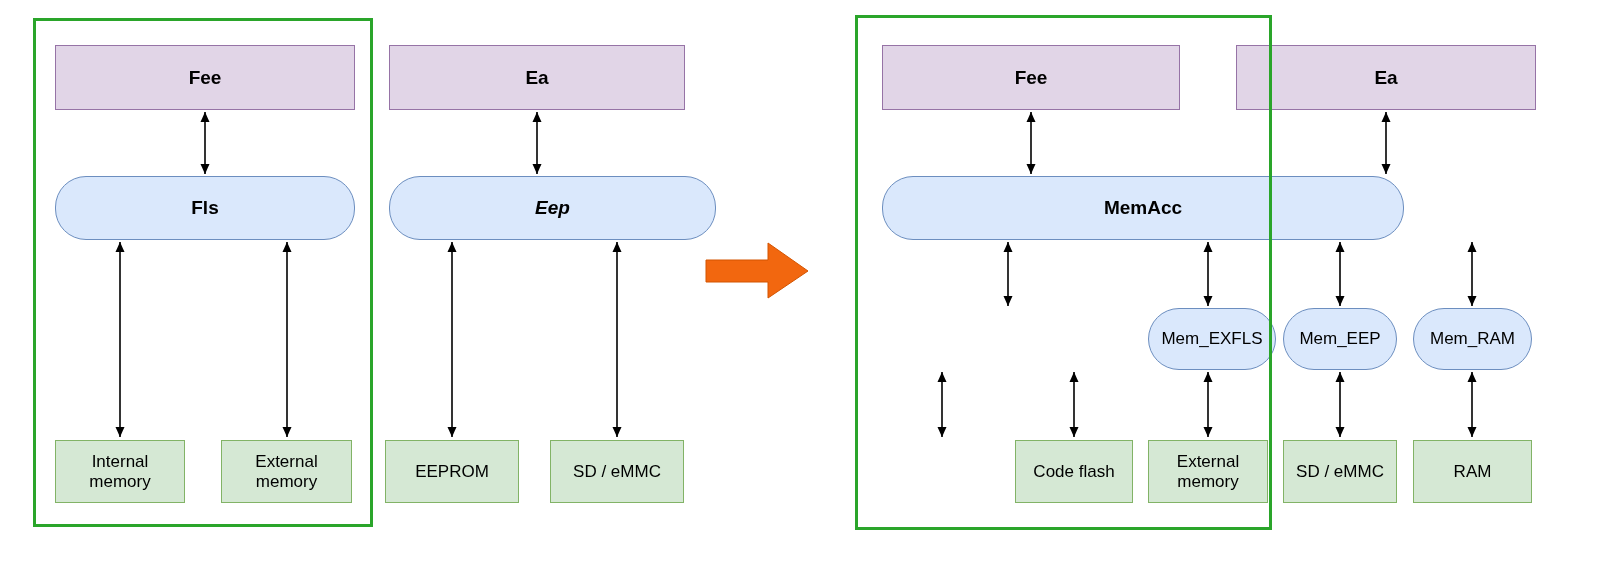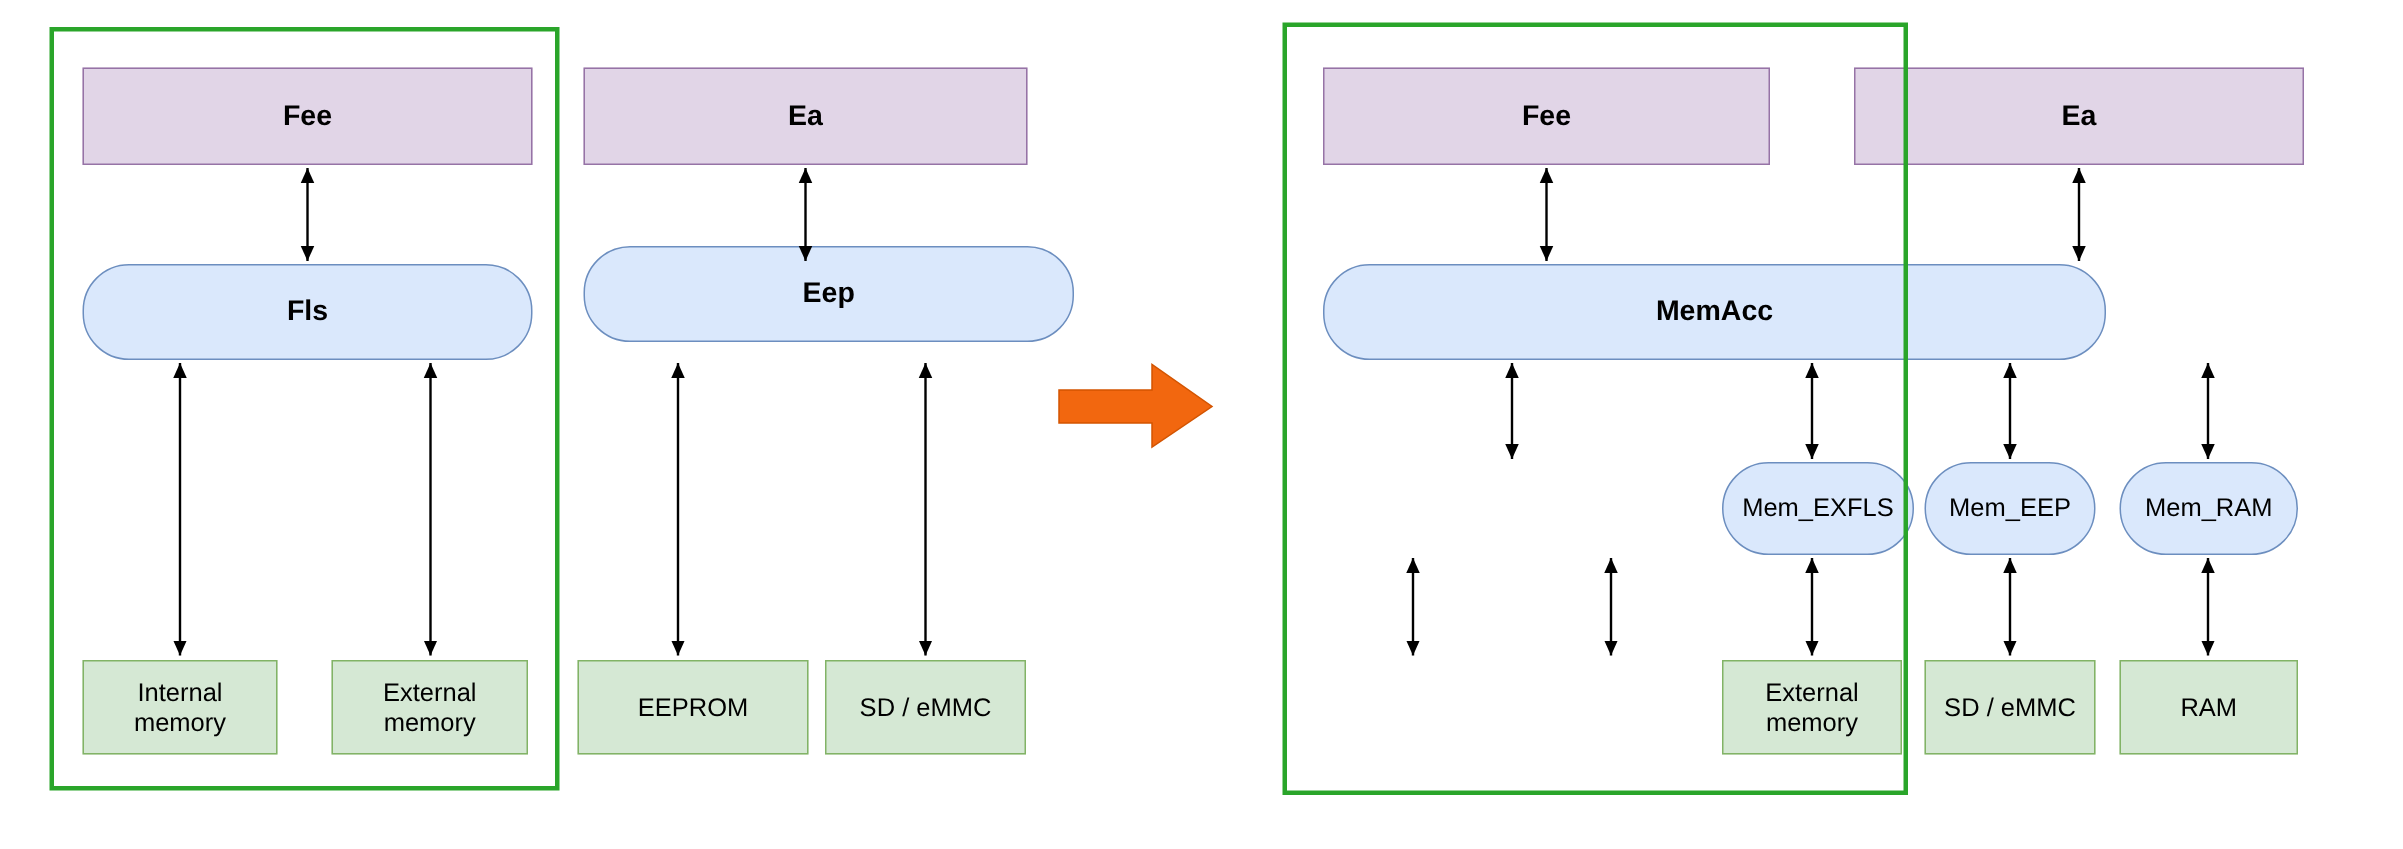--- a/index.html
+++ b/index.html
@@ -113,29 +113,30 @@
 
   <div class="outline" style="left:33px;top:18px;width:340px;height:509px;"></div>
   <div class="outline" style="left:855px;top:15px;width:417px;height:515px;"></div>
 
   <div class="box service lvl1" style="left:55px;top:45px;width:300px;height:65px;">Fee</div>
   <div class="box driver lvl1" style="left:55px;top:176px;width:300px;height:64px;">Fls</div>
   <div class="box memory wrap" style="left:55px;top:440px;width:130px;height:63px;">Internal memory</div>
   <div class="box memory wrap" style="left:221px;top:440px;width:131px;height:63px;">External memory</div>
 
   <div class="box service lvl1" style="left:389px;top:45px;width:296px;height:65px;">Ea</div>
-  <div class="box driver lvl1" style="left:389px;top:164px;width:327px;height:64px;">Eep</div>
-  <div class="box memory" style="left:385px;top:440px;width:154px;height:63px;">EEPROM</div>
+  <div class="box driver lvl1" style="left:389px;top:176px;width:327px;height:64px;font-style:italic;">Eep</div>
+  <div class="box memory" style="left:385px;top:440px;width:134px;height:63px;">EEPROM</div>
   <div class="box memory" style="left:550px;top:440px;width:134px;height:63px;">SD / eMMC</div>
 
   <div class="box service lvl1" style="left:882px;top:45px;width:298px;height:65px;">Fee</div>
   <div class="box service lvl1" style="left:1236px;top:45px;width:300px;height:65px;">Ea</div>
   <div class="box driver lvl1" style="left:882px;top:176px;width:522px;height:64px;">MemAcc</div>
 
   <div class="box driver" style="left:1148px;top:308px;width:128px;height:62px;">Mem_EXFLS</div>
   <div class="box driver" style="left:1283px;top:308px;width:114px;height:62px;">Mem_EEP</div>
   <div class="box driver" style="left:1413px;top:308px;width:119px;height:62px;">Mem_RAM</div>
 
+  <div class="box memory" style="left:1015px;top:440px;width:118px;height:63px;">Code flash</div>
   <div class="box memory wrap" style="left:1148px;top:440px;width:120px;height:63px;padding:0 16px;">External memory</div>
   <div class="box memory" style="left:1283px;top:440px;width:114px;height:63px;">SD / eMMC</div>
   <div class="box memory" style="left:1413px;top:440px;width:119px;height:63px;">RAM</div>
 
 </div>
 
 </body></html>

